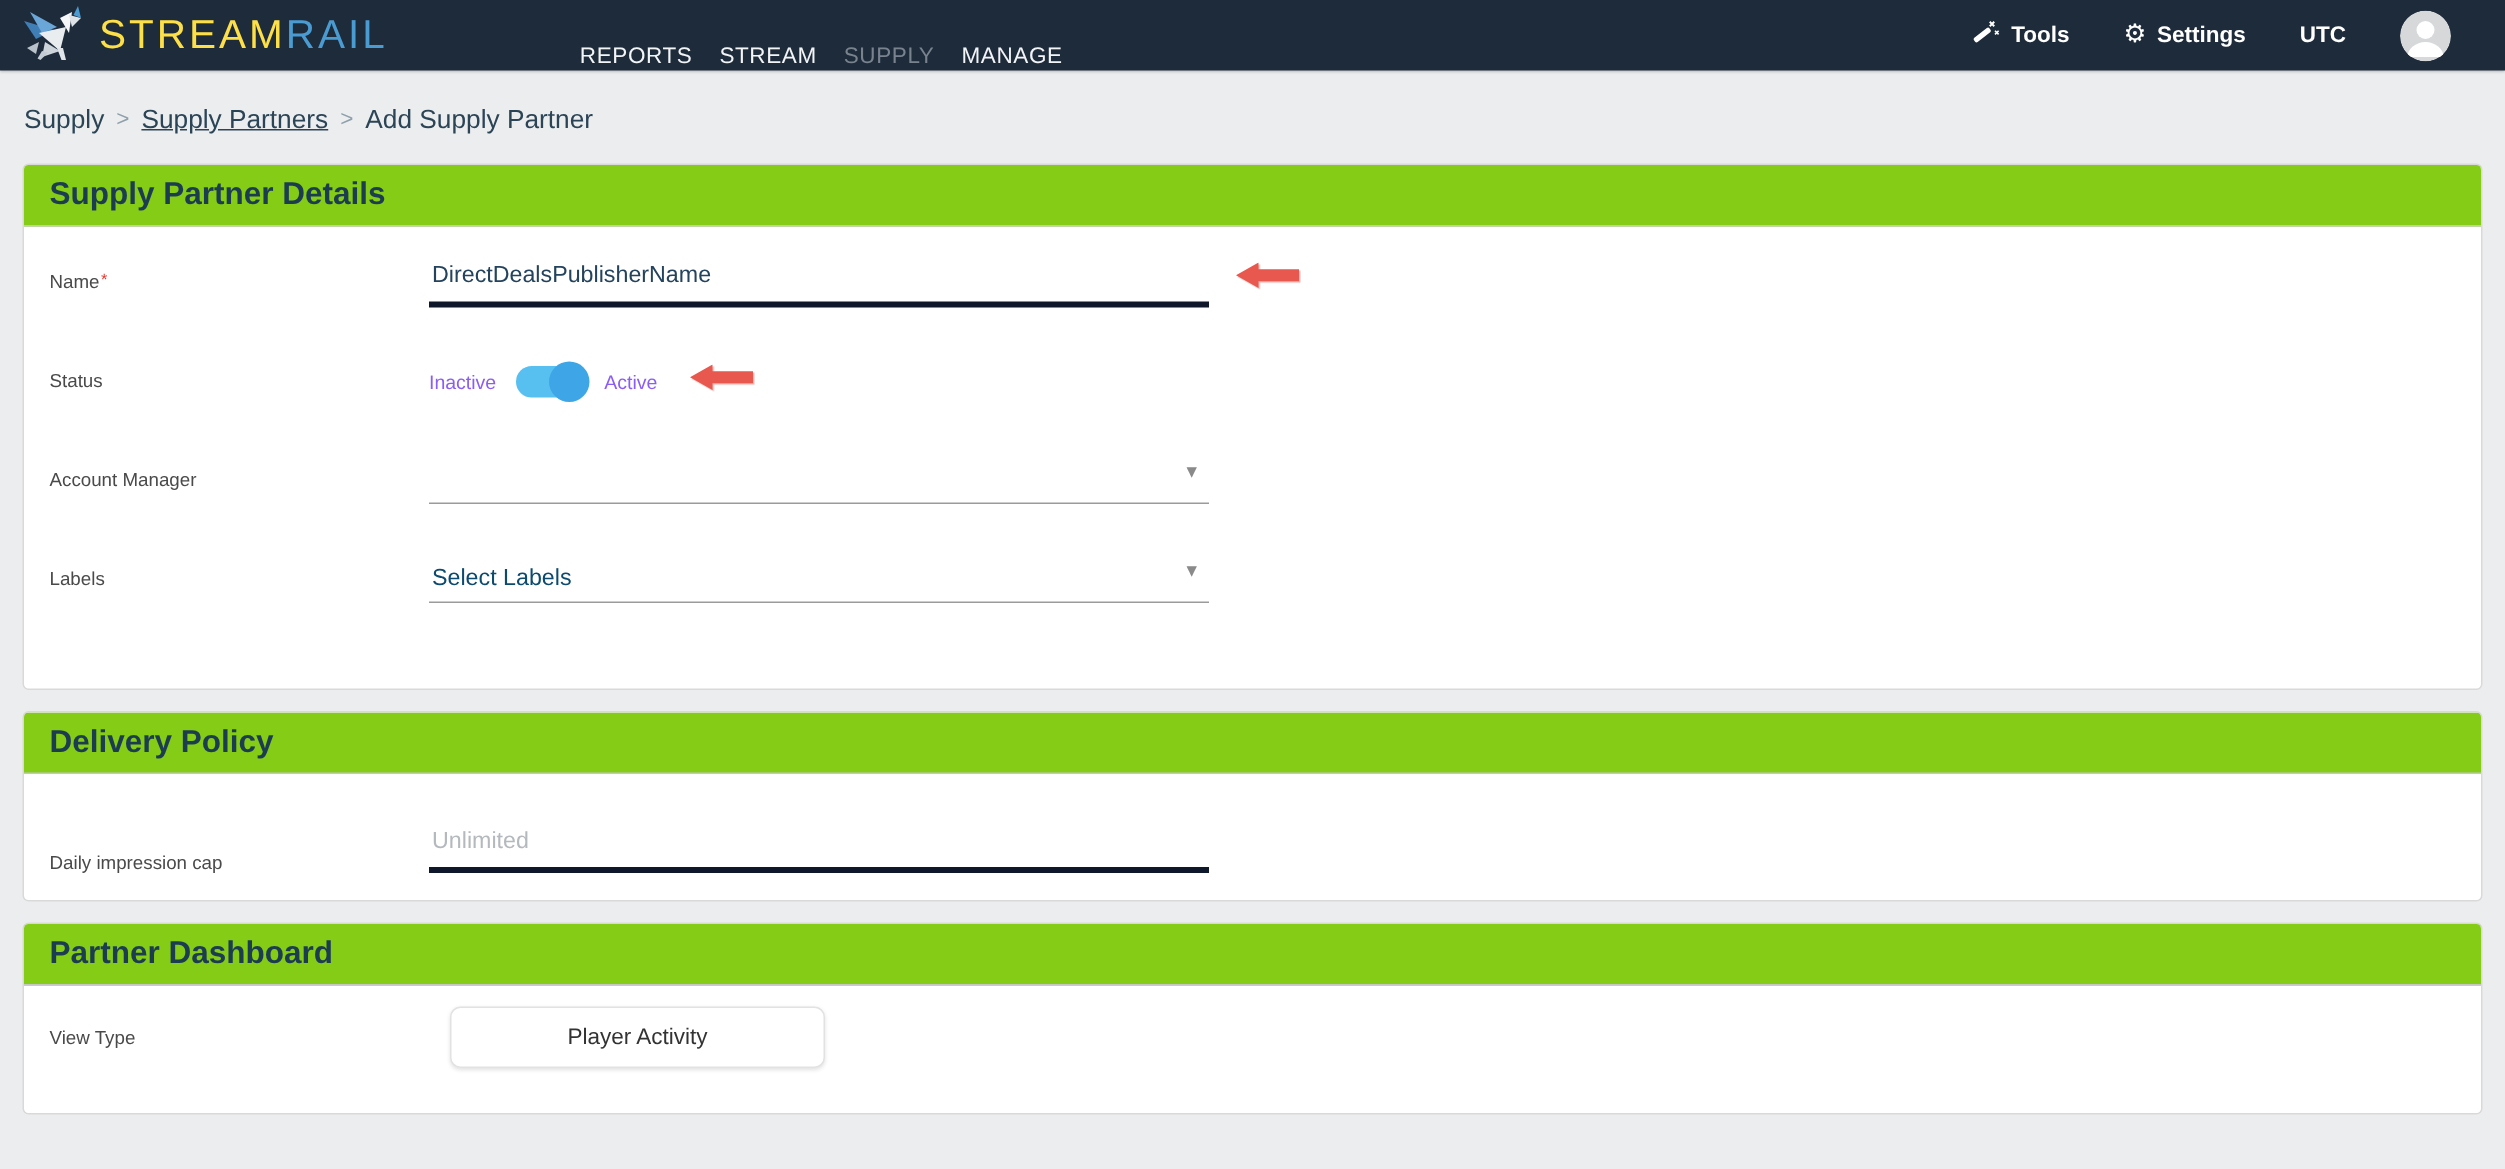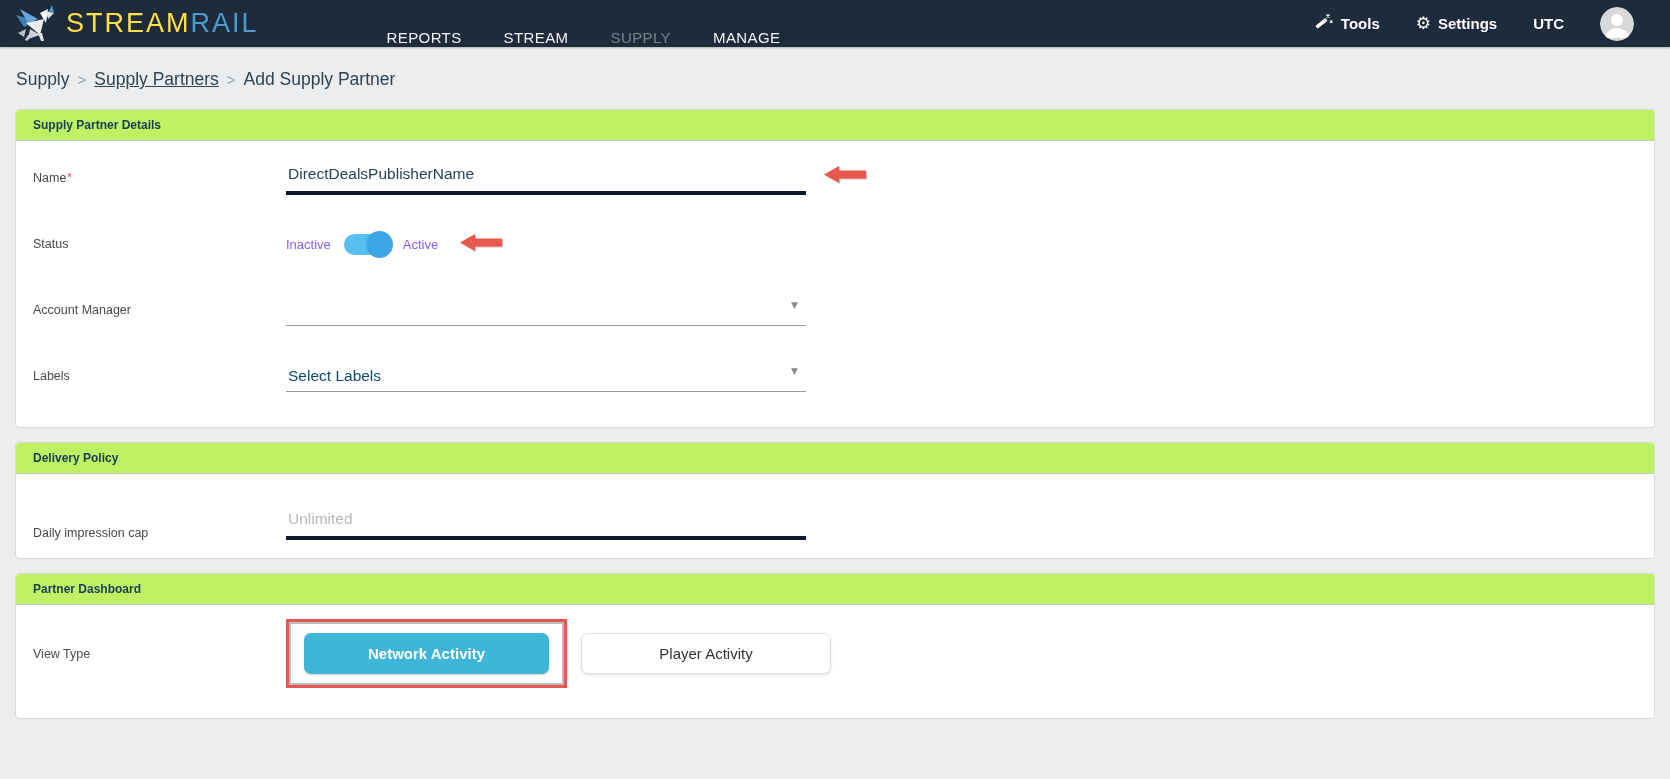--- a/index.html
+++ b/index.html
@@ -13,21 +13,21 @@
 
   
   .navbar {
     height:47px; background:#1e2b3b; display:flex; align-items:center;
     padding:0 36px 0 14px; box-shadow:0 1px 2px rgba(0,0,0,.25);
   }
   .brand { display:flex; align-items:center; gap:8px; }
   .brand-text { font-size:27px; font-weight:300; letter-spacing:2px; line-height:1; }
   .brand-stream { color:#fde047; }
   .brand-rail { color:#4a9bd1; }
-  .nav-items { display:flex; gap:42px; margin-left:128px;margin-top:27px; }
+  .nav-items { display:flex; gap:18px; margin-left:128px;margin-top:27px; }
   .nav-item {
     color:#f2f4f6; font-size:15px; letter-spacing:.4px; font-weight:500;
     cursor:pointer; line-height:47px;
   }
   .nav-item.active { color:#78838e; }
   .nav-right { margin-left:auto; display:flex; align-items:center; gap:36px;font-weight:bold; }
   .nav-util { display:flex; align-items:center; gap:7px; color:#fff; font-size:15px; cursor:pointer; }
   .gear-glyph { font-family:"DejaVu Sans", sans-serif; font-size:17px; line-height:1; color:#fff; }
   .avatar-wrap { width:34px; height:34px; border-radius:50%; overflow:hidden; cursor:pointer; }
 
@@ -39,22 +39,22 @@
   .crumb-link { text-decoration:underline; cursor:pointer; color:#2b4456; }
   .crumb-sep { color:#8fa0ab; font-size:15px; }
   .crumb-current { color:#2b4456; }
 
   
   .panel {
     margin:0 15px 14px; background:#fff; border:1px solid #d9d9d9; border-radius:4px;
     overflow:hidden;
   }
   .panel-header {
-    background:#bef264; border-bottom:1px solid #c6c6c6; padding:8px 17px;
-    font-size:12px; font-weight:bold; color:#1c3c52;
+    background:#84cc16; border-bottom:1px solid #c6c6c6; padding:8px 17px;
+    font-size:21px; font-weight:bold; color:#1c3c52;
   }
   .panel-body { padding:4px 0 6px; }
 
   .form-row { display:flex; align-items:center; min-height:66px; padding-left:17px; }
   .form-label { width:253px; font-size:12.5px; color:#4a4a4a; flex-shrink:0; }
   .req { color:#e03c31; font-size:11px; vertical-align:top; margin-left:1px; }
   .field-col { width:520px; position:relative; }
 
   .underline-input {
     width:100%; border:none; outline:none; background:transparent;
@@ -164,21 +164,21 @@
 <div class="breadcrumb">
   <span class="crumb">Supply</span>
   <span class="crumb-sep">&gt;</span>
   <span class="crumb-link">Supply Partners</span>
   <span class="crumb-sep">&gt;</span>
   <span class="crumb-current">Add Supply Partner</span>
 </div>
 
 <div class="panel">
   <div class="panel-header">Supply Partner Details</div>
-  <div class="panel-body" style="padding-bottom:18px;">
+  <div class="panel-body" style="padding-bottom:40px;">
 
     <div class="form-row">
       <div class="form-label">
         <span>Name</span><span class="req">*</span>
       </div>
       <div class="field-col">
         <input class="underline-input" type="text" value="DirectDealsPublisherName" style="">
       </div>
       <span class="anno-arrow arrow-after-input">
         <svg width="42" height="17" viewBox="0 0 42 17">
@@ -235,18 +235,15 @@
         <input class="underline-input" type="text" placeholder="Unlimited" style="">
       </div>
     </div>
   </div>
 </div>
 
 <div class="panel">
   <div class="panel-header">Partner Dashboard</div>
   <div class="viewtype-row">
     <div class="form-label">View Type</div>
-    <span class="anno-box">
-      <button class="btn btn-network">Network Activity</button>
-    </span>
     <button class="btn btn-player">Player Activity</button>
   </div>
 </div>
 
 </body></html>

